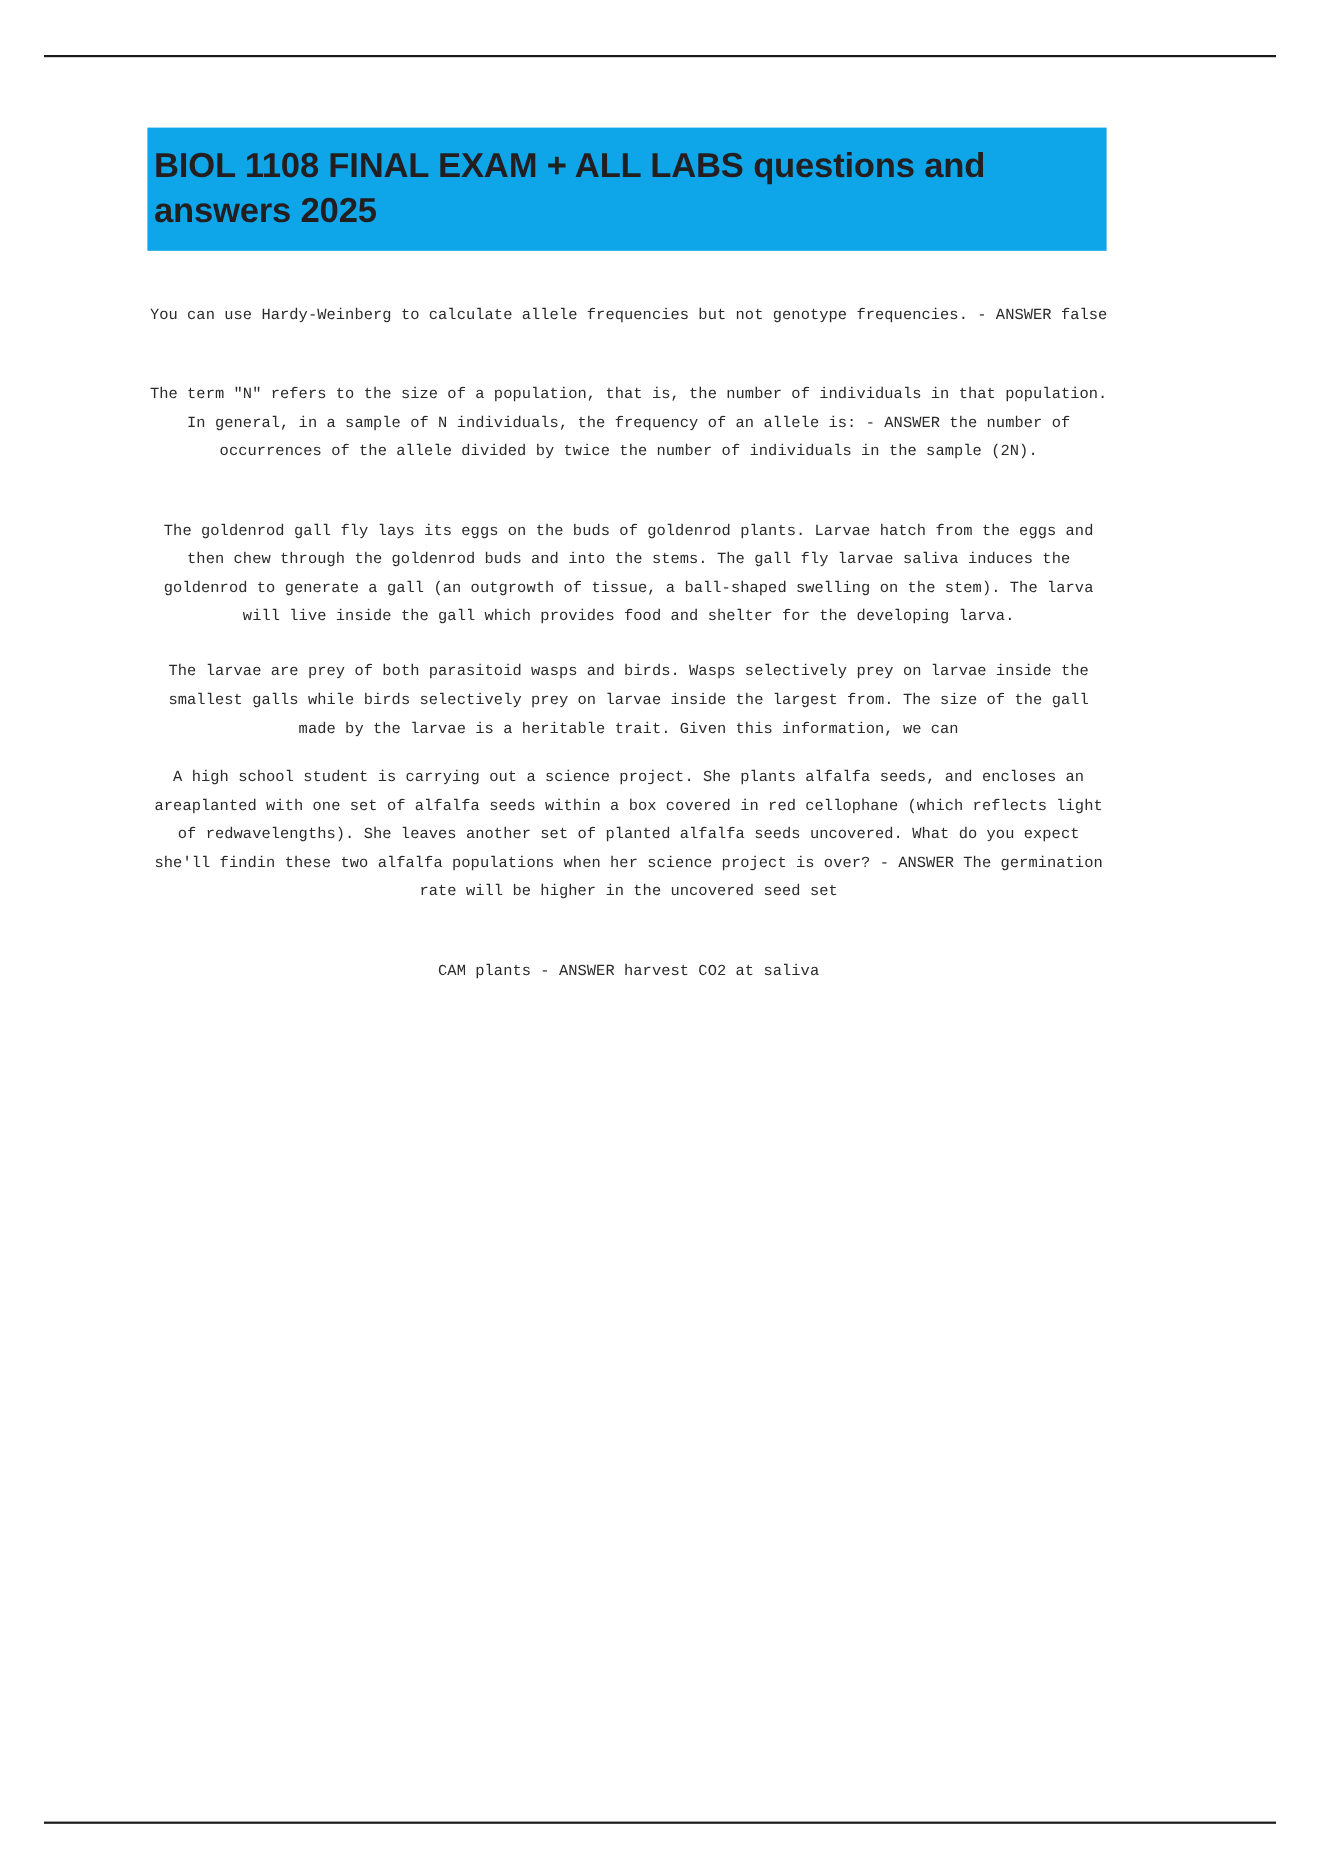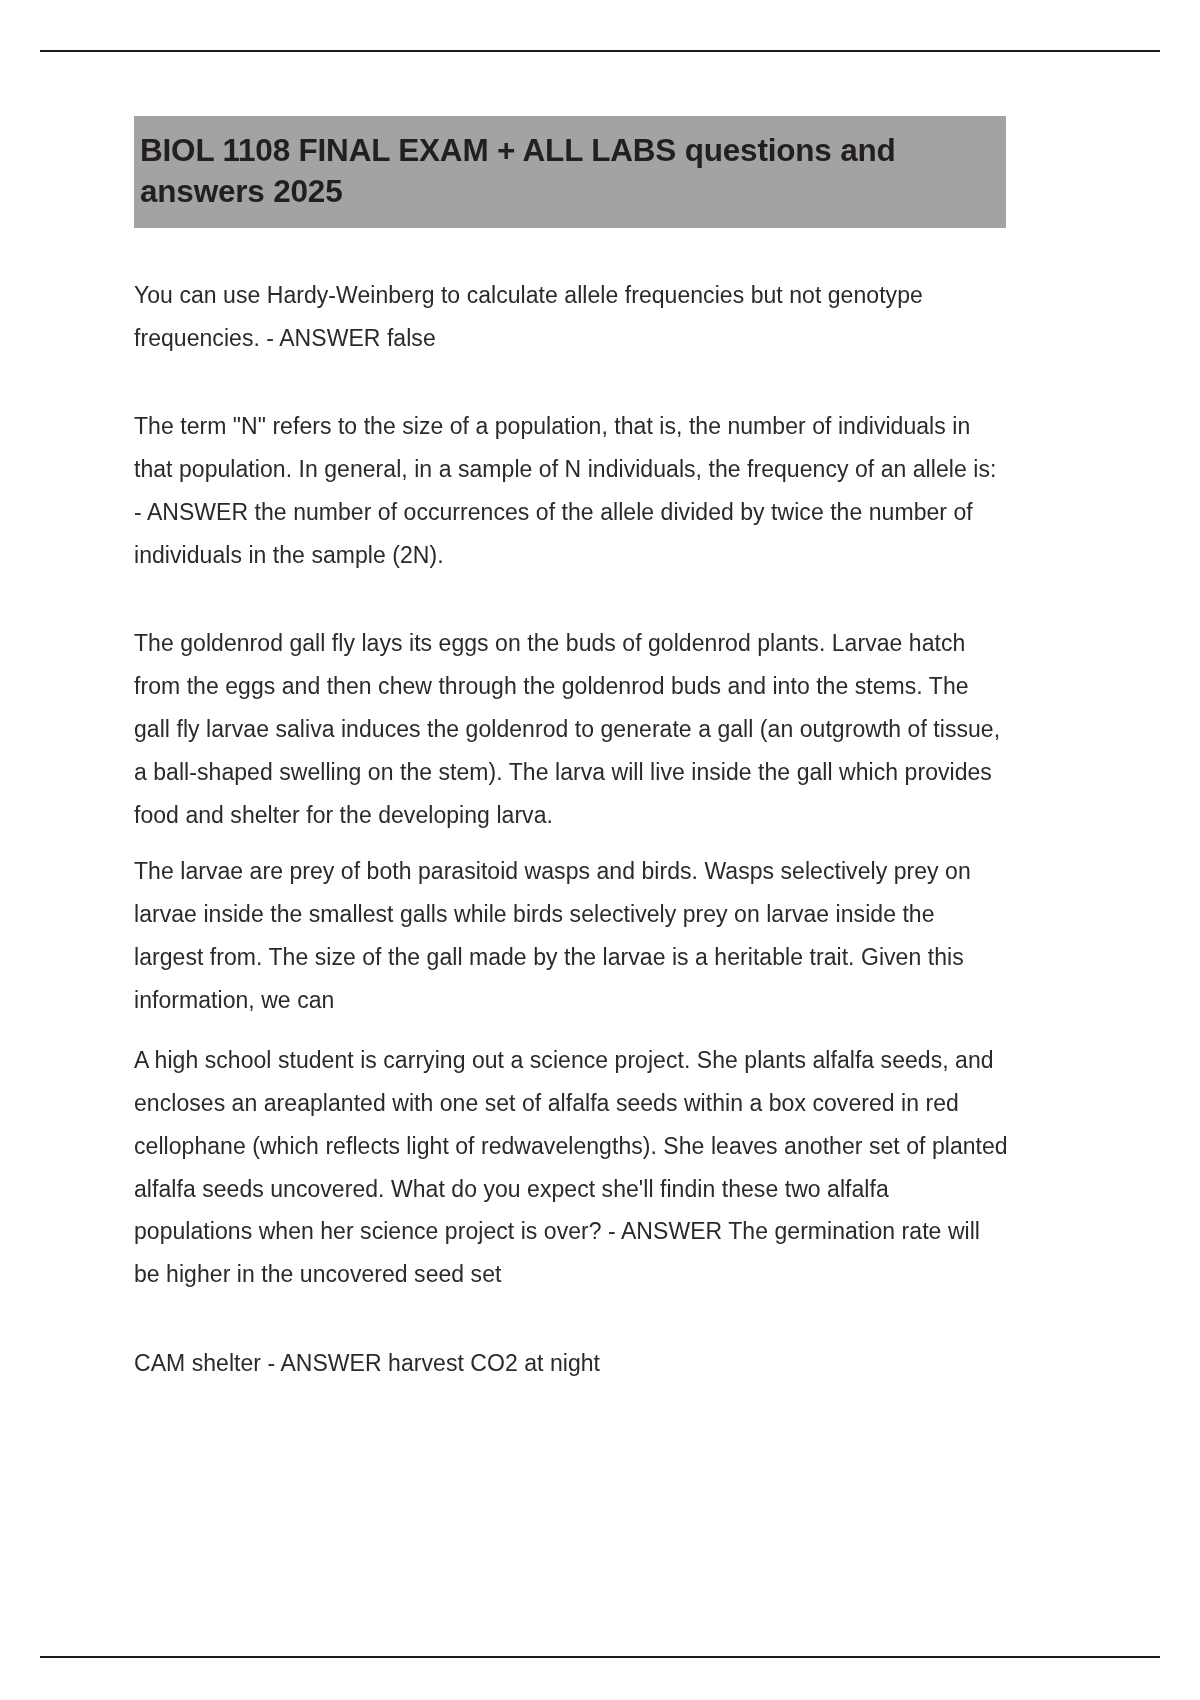--- a/index.html
+++ b/index.html
@@ -32,48 +32,49 @@
   .rule.bottom { bottom: 42px; }
 
   .content {
     position: absolute;
     left: 134px;
     top: 116px;
     width: 875px;
   }
 
   .title-band {
-    background: #a3a3a3;
+    background: #0ea5e9;
     padding: 14px 17px 16px 6px;
     width: 872px;
     box-sizing: border-box;
   }
   .title-band h1 {
     margin: 0;
     font-size: 31.5px;
     line-height: 1.30;
     font-weight: bold;
     color: #231f20;
     letter-spacing: -0.2px;
   }
 
   .body-block {
     margin-top: 46px;
   }
 
   p.para {
     margin: 0 0 46px 0;
-    font-size: 23px;
+    font-size: 14px;
     line-height: 1.86;
     color: #2a2a2a;
-    text-align: left;
+    text-align: center;
     letter-spacing: 0.05px;
+    font-family: Liberation Mono, monospace;
   }
   p.para.tight {
-    margin-bottom: 14px;
+    margin-bottom: 24px;
   }
   p.para.tight2 {
     margin-bottom: 18px;
   }
   p.para:last-child { margin-bottom: 0; }
 </style>
 </head>
 <body>
 
 <div class="page">
@@ -86,17 +87,17 @@
     <div class="title-band">
       <h1>BIOL 1108 FINAL EXAM + ALL LABS questions and answers 2025</h1>
     </div>
 
     <div class="body-block">
       <p class="para">You can use Hardy-Weinberg to calculate allele frequencies but not genotype frequencies. - ANSWER false</p>
       <p class="para">The term "N" refers to the size of a population, that is, the number of individuals in that population. In general, in a sample of N individuals, the frequency of an allele is: - ANSWER the number of occurrences of the allele divided by twice the number of individuals in the sample (2N).</p>
       <p class="para tight">The goldenrod gall fly lays its eggs on the buds of goldenrod plants. Larvae hatch from the eggs and then chew through the goldenrod buds and into the stems. The gall fly larvae saliva induces the goldenrod to generate a gall (an outgrowth of tissue, a ball-shaped swelling on the stem). The larva will live inside the gall which provides food and shelter for the developing larva.</p>
       <p class="para tight2">The larvae are prey of both parasitoid wasps and birds. Wasps selectively prey on larvae inside the smallest galls while birds selectively prey on larvae inside the largest from. The size of the gall made by the larvae is a heritable trait. Given this information, we can</p>
       <p class="para">A high school student is carrying out a science project. She plants alfalfa seeds, and encloses an areaplanted with one set of alfalfa seeds within a box covered in red cellophane (which reflects light of redwavelengths). She leaves another set of planted alfalfa seeds uncovered. What do you expect she'll findin these two alfalfa populations when her science project is over? - ANSWER The germination rate will be higher in the uncovered seed set</p>
-      <p class="para">CAM shelter - ANSWER harvest CO2 at night</p>
+      <p class="para">CAM plants - ANSWER harvest CO2 at saliva</p>
     </div>
 
   </div>
 </div>
 
 </body></html>

